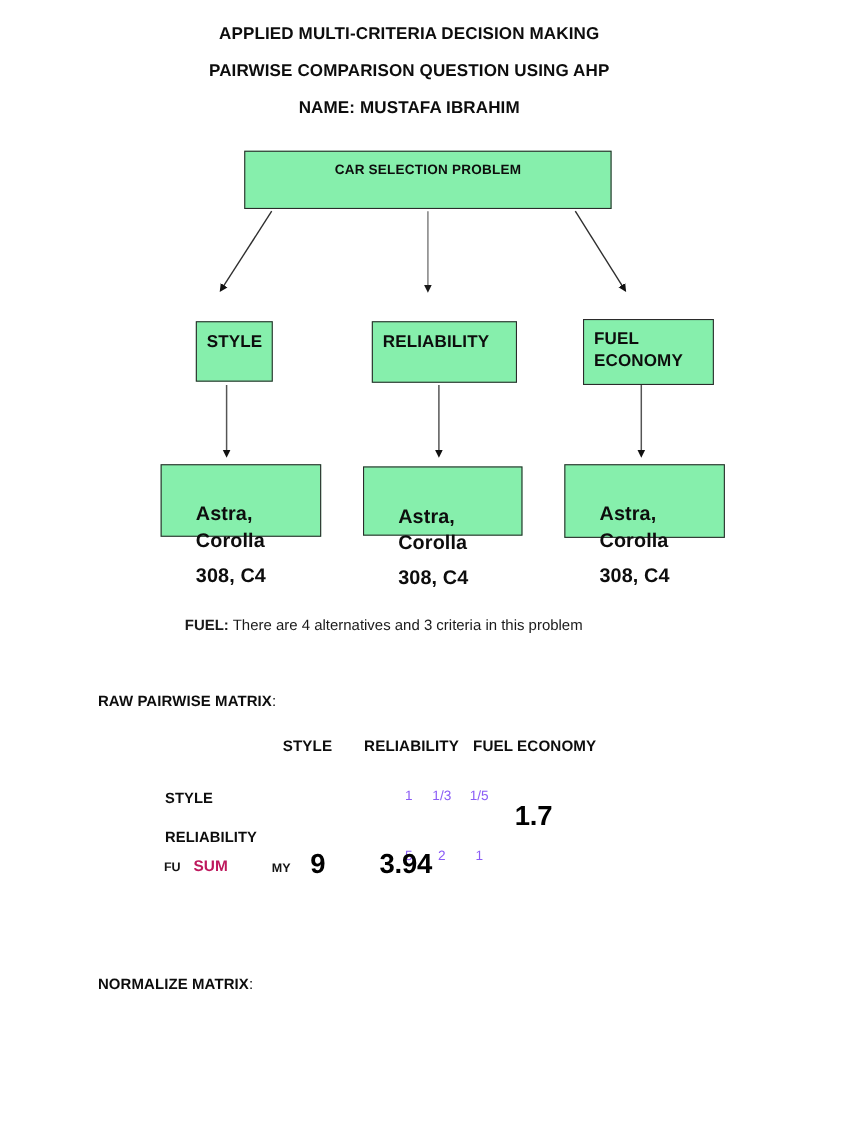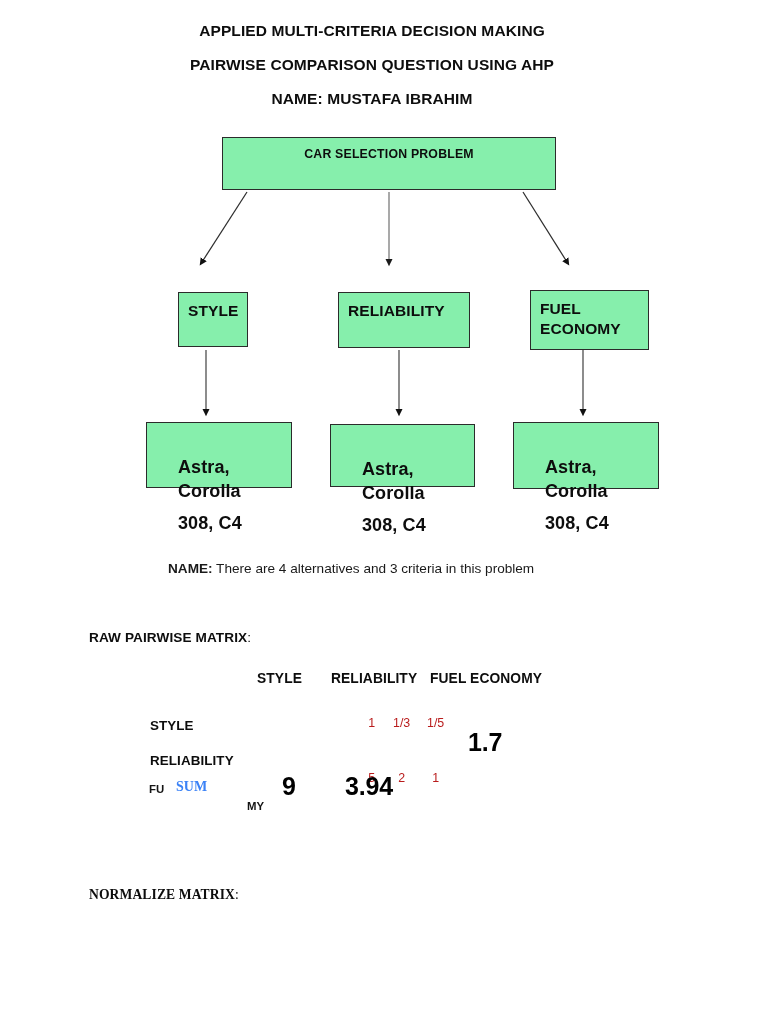--- a/index.html
+++ b/index.html
@@ -101,37 +101,37 @@
   }
   .row-label {
     font-weight: bold;
     font-size: 13.4px;
     color: #0d0d0d;
     white-space: nowrap;
     letter-spacing: 0.1px;
   }
   .matrix-grid {
     font-size: 12.4px;
-    color: #b91c1c;
+    color: #8b5cf6;
     line-height: 1.47;
     font-weight: normal;
   }
   .matrix-grid .mrow { display: block; white-space: pre; }
   .mcell { display: inline-block; text-align: center; }
   .mc1 { width: 26px; }
   .mc2 { width: 34px; }
   .mc3 { width: 34px; }
 
   .frag {
     font-weight: bold;
     color: #141414;
     white-space: nowrap;
   }
   .frag-small { font-size: 11.4px; }
-  .sum-word { font-weight: bold; font-size: 14px; color: #3b82f6; font-family: Liberation Serif, serif; }
+  .sum-word { font-weight: bold; font-size: 14px; color: #be185d; }
   .sum-val {
     font-weight: bold;
     font-size: 25px;
     color: #000000;
     white-space: nowrap;
     letter-spacing: -0.2px;
   }
 </style>
 </head>
 <body>
@@ -195,21 +195,21 @@
   </div>
 
   <div class="abs node" style="left:513px; top:422px; width:146px; height:67px;">
     <span class="node-text alt-text">
       <span>Astra, Corolla</span>
       <span class="alt-line2">308, C4</span>
     </span>
   </div>
 
   <div class="abs note-line" style="left:168px; top:561px;">
-    <b>NAME:</b><span> There are 4 alternatives and 3 criteria in this problem</span>
+    <b>FUEL:</b><span> There are 4 alternatives and 3 criteria in this problem</span>
   </div>
 
   <div class="abs section-head" style="left:89px; top:630px;">
     <span>RAW PAIRWISE MATRIX</span><span class="colon">:</span>
   </div>
 
   <div class="abs col-head" style="left:257px; top:671px;">STYLE</div>
   <div class="abs col-head" style="left:331px; top:671px;">RELIABILITY</div>
   <div class="abs col-head" style="left:430px; top:671px;">FUEL ECONOMY</div>
 
@@ -219,25 +219,25 @@
     </span>
     <span class="mrow">
       <span class="mcell mc1">5</span><span class="mcell mc2">2</span><span class="mcell mc3">1</span>
     </span>
   </div>
 
   <div class="abs row-label" style="left:150px; top:718px;">STYLE</div>
   <div class="abs row-label" style="left:150px; top:753px;">RELIABILITY</div>
 
   <div class="abs frag frag-small" style="left:149px; top:783px;">FU</div>
-  <div class="abs frag frag-small" style="left:247px; top:784px;margin-top:16px;">MY</div>
+  <div class="abs frag frag-small" style="left:247px; top:784px;">MY</div>
 
   <div class="abs sum-word" style="left:176px; top:779px;">SUM</div>
 
   <div class="abs sum-val" style="left:282px; top:772px;">9</div>
   <div class="abs sum-val" style="left:345px; top:772px;">3.94</div>
   <div class="abs sum-val" style="left:436px; top:728px;margin-left:32px;">1.7</div>
 
-  <div class="abs section-head" style="left:89px; top:887px;font-family:Liberation Serif, serif;">
+  <div class="abs section-head" style="left:89px; top:887px;">
     <span>NORMALIZE MATRIX</span><span class="colon">:</span>
   </div>
 
 </div>
 
 </body></html>

